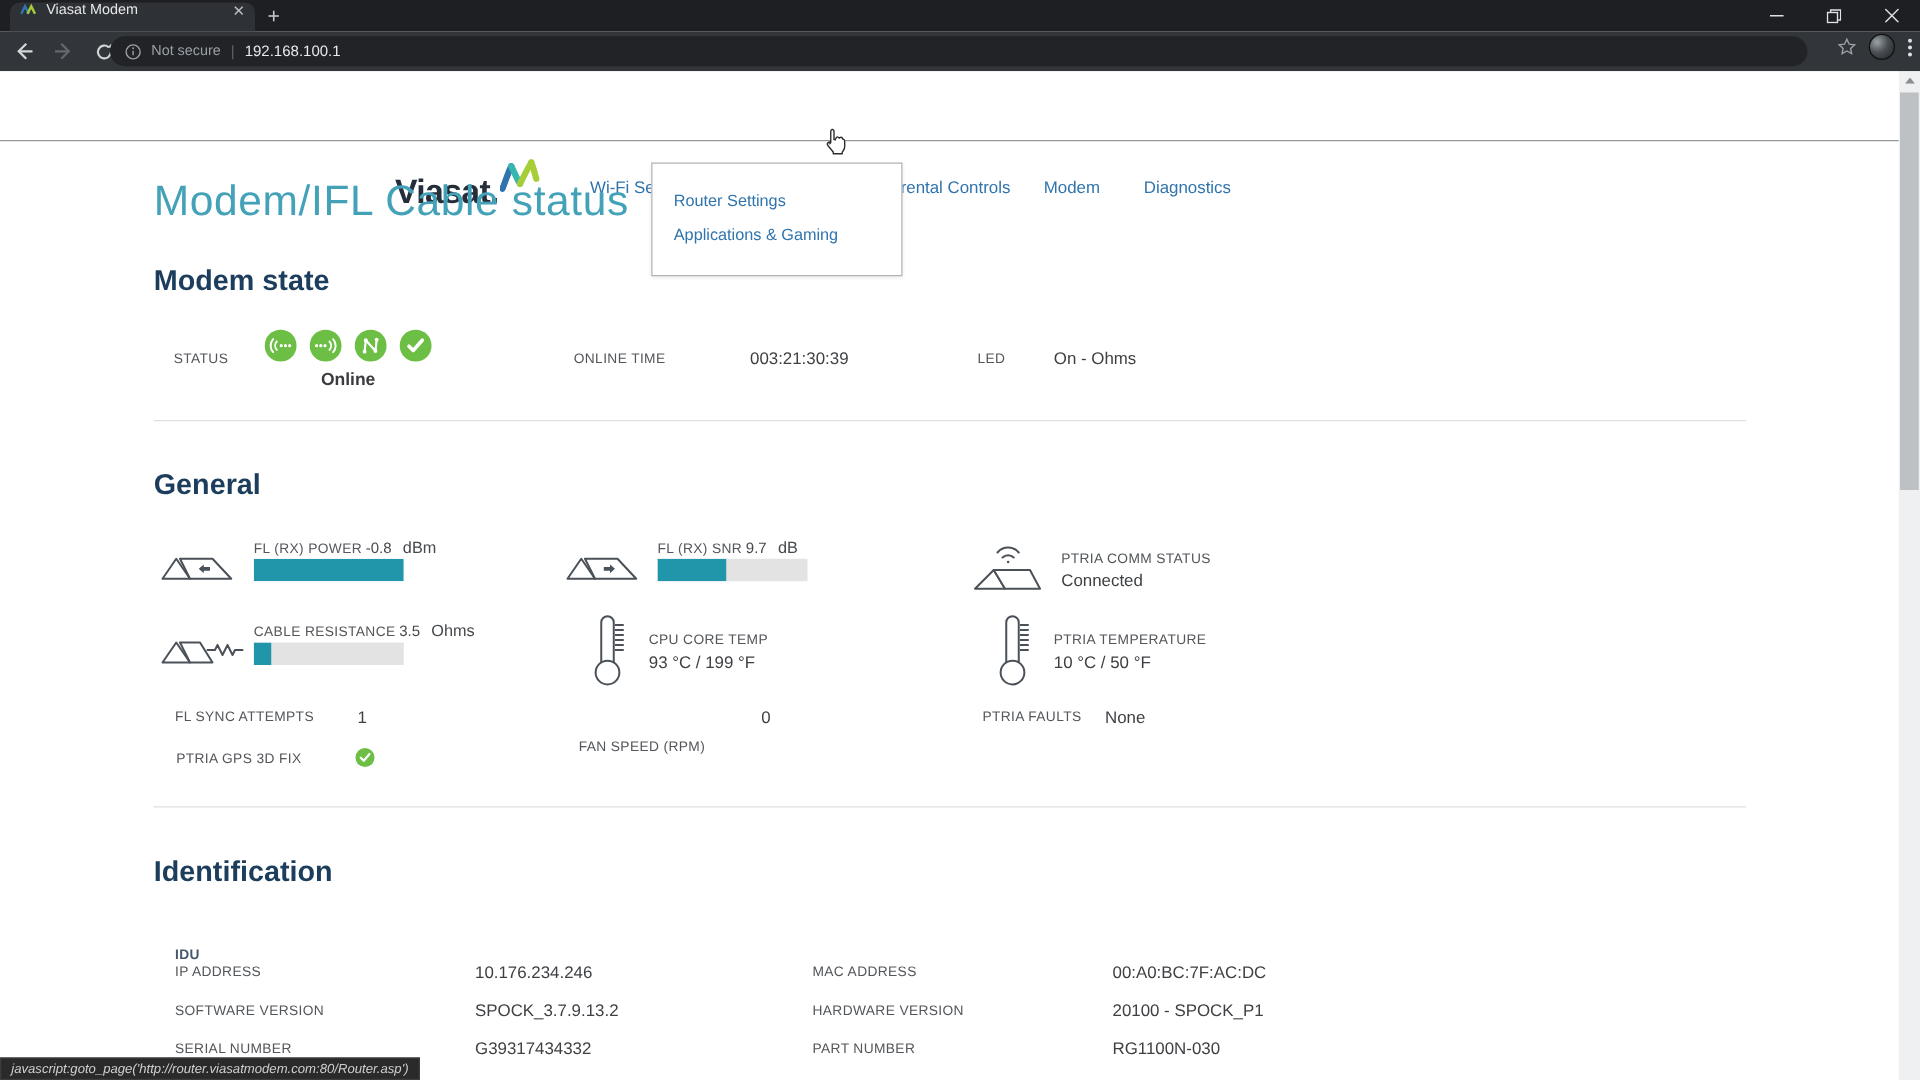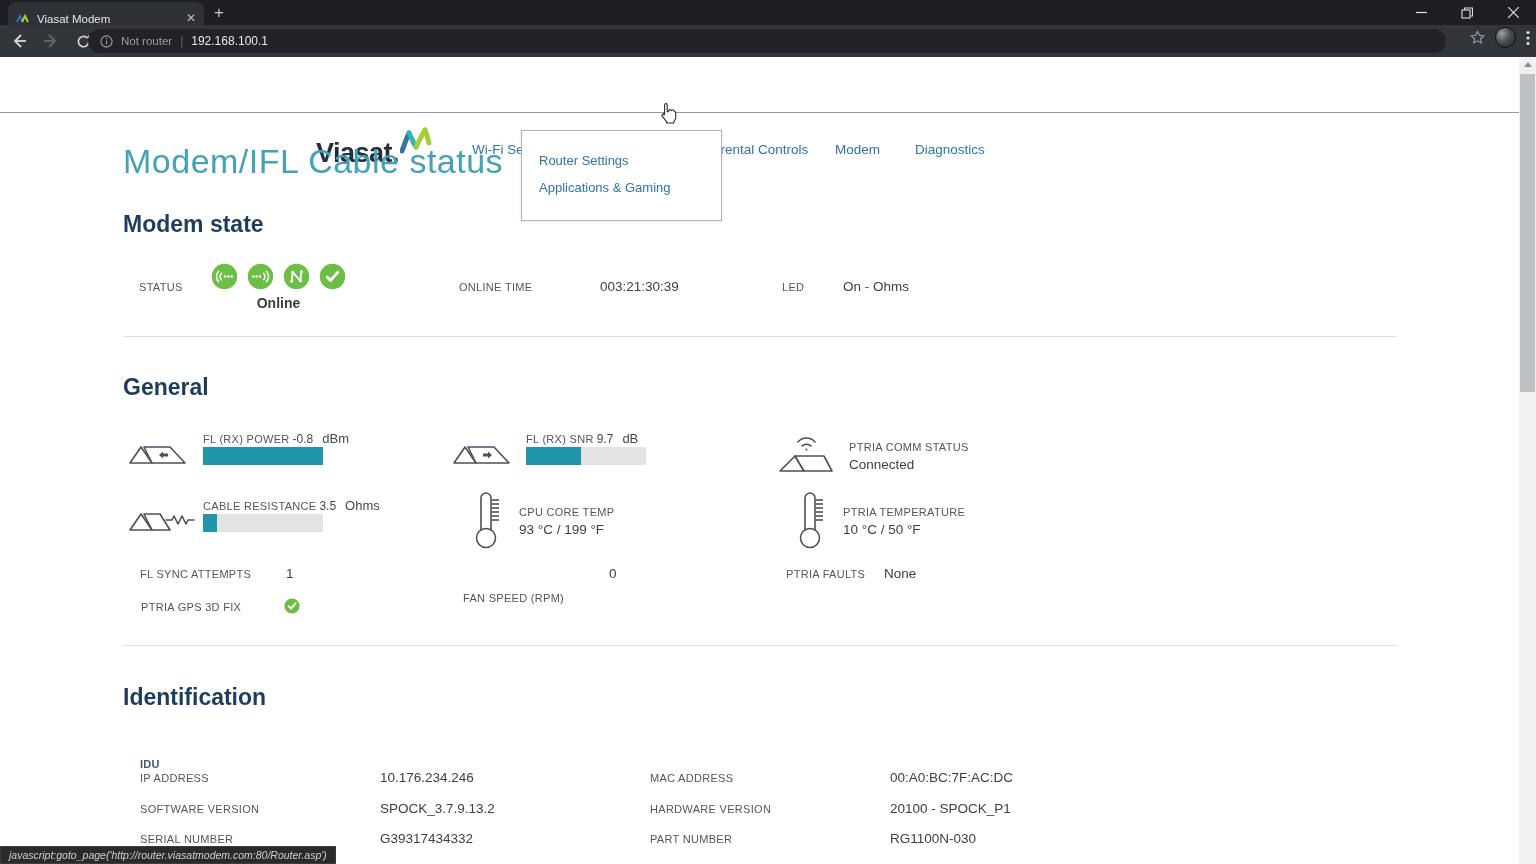--- a/index.html
+++ b/index.html
@@ -3,21 +3,21 @@
 <meta charset="utf-8">
 <style>
   * { margin:0; padding:0; box-sizing:border-box; }
   html,body { width:1536px; height:864px; overflow:hidden; background:#fff;
     font-family:"Liberation Sans", sans-serif; }
   .abs { position:absolute; }
 
   
   .tabstrip { position:absolute; left:0; top:0; width:1536px; height:25px; background:#1d1f22; }
   .tab { position:absolute; left:8px; top:2px; width:196px; height:23px; background:#2e3135;
-    border-radius:8px 8px 0 0; display:flex; align-items:flex-end; padding:0 8px; gap:7px; }
+    border-radius:8px 8px 0 0; display:flex; align-items:flex-start; padding:0 8px; gap:7px; }
   .tab-title { color:#e4e6e9; font-size:11.5px; flex:1; white-space:nowrap; overflow:hidden; }
   .tab-close { color:#bcc0c4; font-size:12px; cursor:default; }
   .newtab { position:absolute; left:214px; top:4px; color:#c7cacd; font-size:17px; line-height:17px; }
   .wincontrols { position:absolute; right:0; top:0; height:25px; display:flex; }
   .winbtn { width:46px; height:25px; display:flex; align-items:center; justify-content:center; color:#dfe1e4; font-size:12px; }
 
   .toolbar { position:absolute; left:0; top:25px; width:1536px; height:32px; background:#323539; display:flex; align-items:center; }
   .navbtn { width:26px; height:26px; display:flex; align-items:center; justify-content:center; margin-left:6px; }
   .addrpill { position:absolute; left:88px; top:29px; width:1358px; height:24px; background:#212327;
     border-radius:12px; display:flex; align-items:center; padding:0 12px; gap:8px; }
@@ -126,21 +126,21 @@
   </div>
 </div>
 <div class="addrpill">
   <span>
     <svg width="13" height="13" viewBox="0 0 14 14" fill="none" stroke="#9aa0a6" stroke-width="1.2">
       <circle cx="7" cy="7" r="6"></circle>
         <line x1="7" y1="6" x2="7" y2="10"></line>
         <circle cx="7" cy="3.8" r="0.8" fill="#9aa0a6" stroke="none"></circle>
     </svg>
   </span>
-  <span class="notsecure">Not router</span>
+  <span class="notsecure">Not secure</span>
   <span class="pillsep">|</span>
   <span class="urltext">192.168.100.1</span>
 </div>
 <div class="tool-right">
   <span>
     <svg width="15" height="15" viewBox="0 0 16 16" fill="none" stroke="#9aa0a6" stroke-width="1.2">
       <path d="M8 1.5 l2 4.2 4.6.5 -3.4 3.1 .9 4.5 -4.1-2.3 -4.1 2.3 .9-4.5 -3.4-3.1 4.6-.5z"></path>
     </svg>
   </span>
   <span class="avatar"></span>

